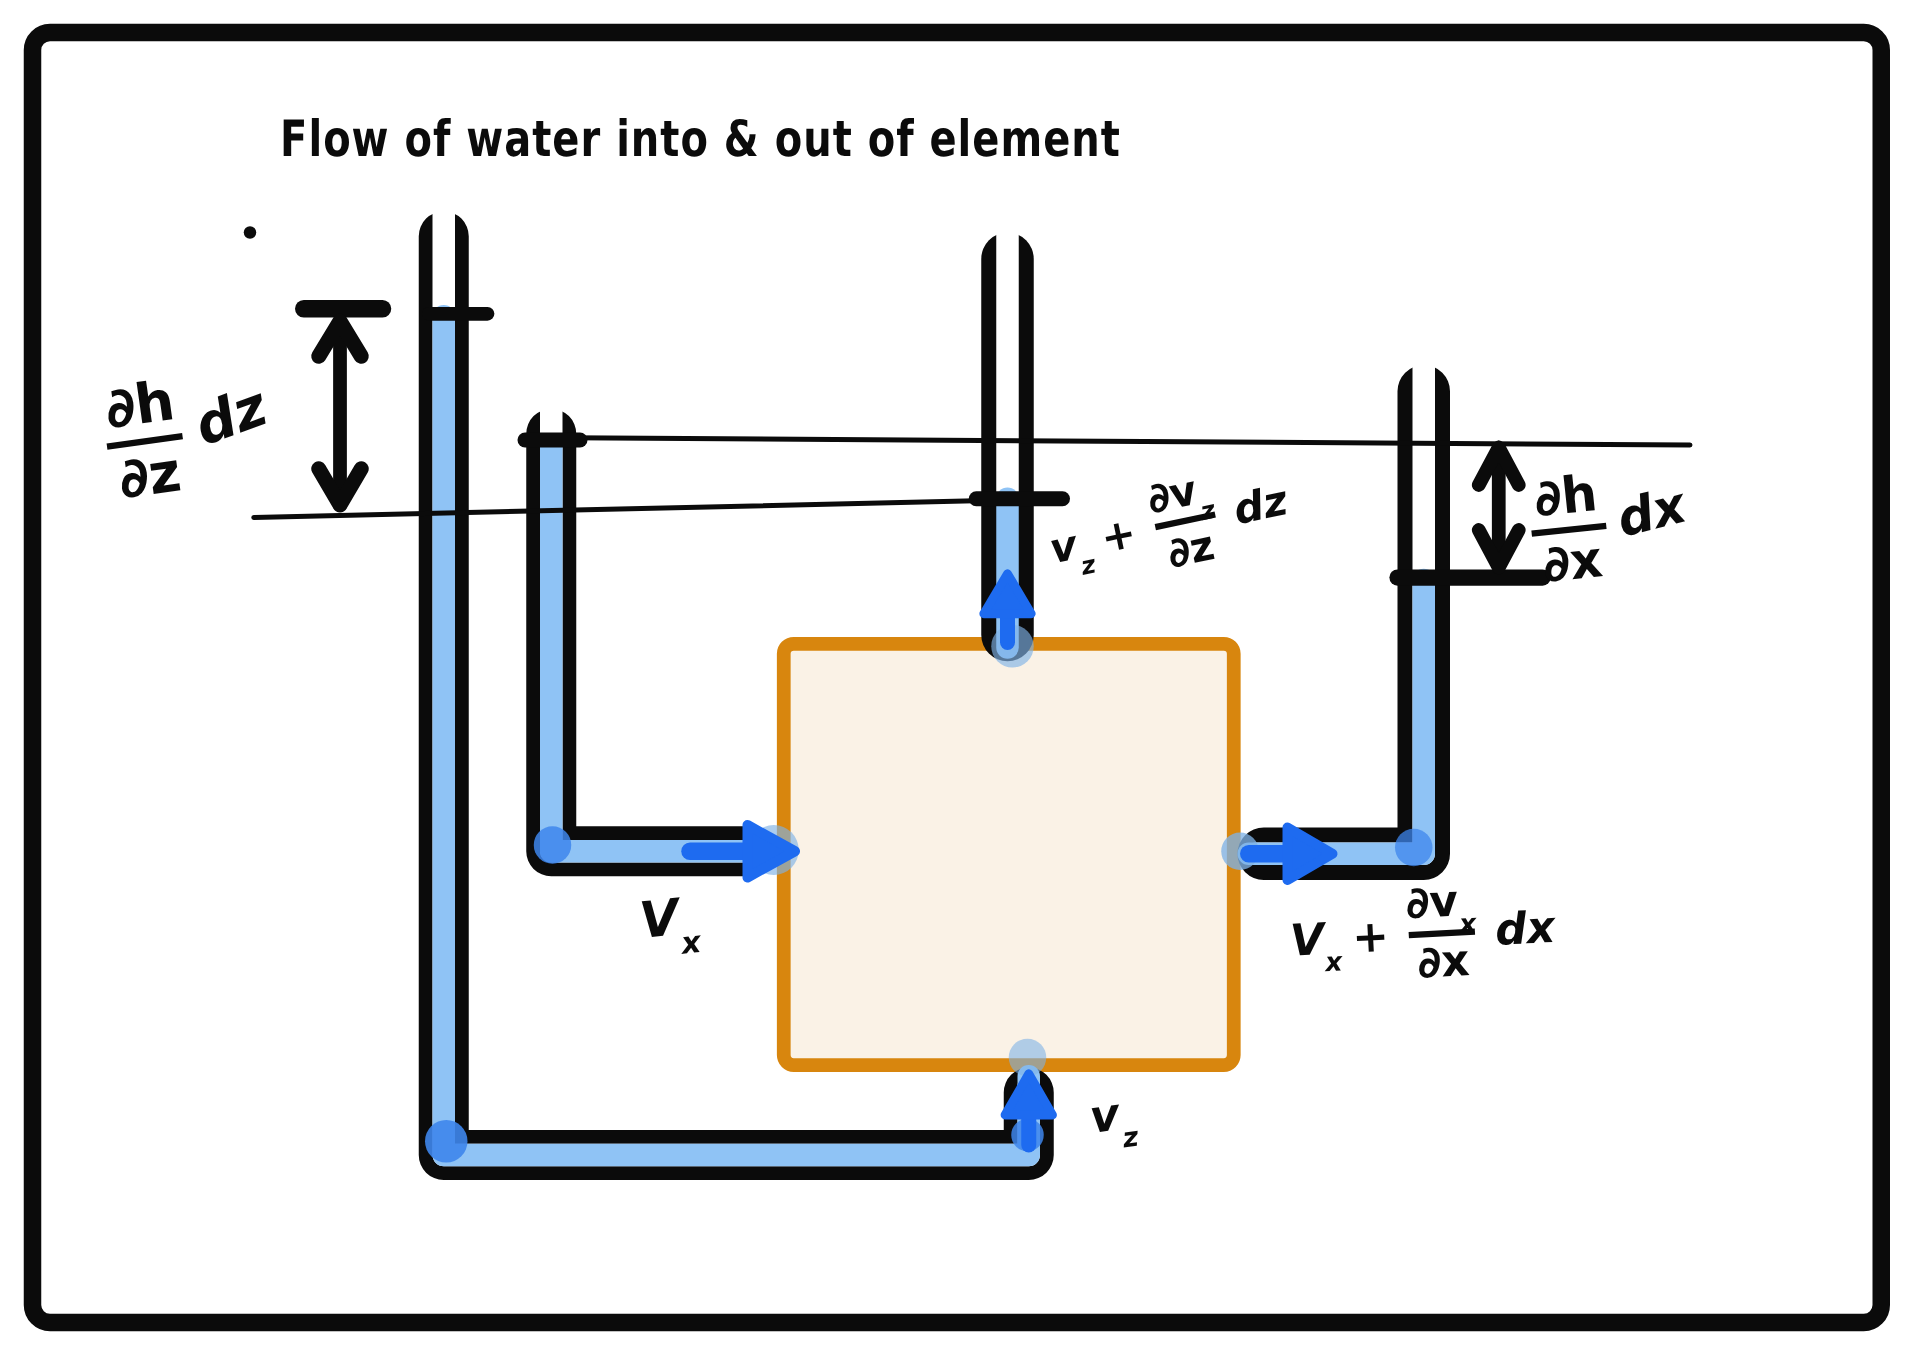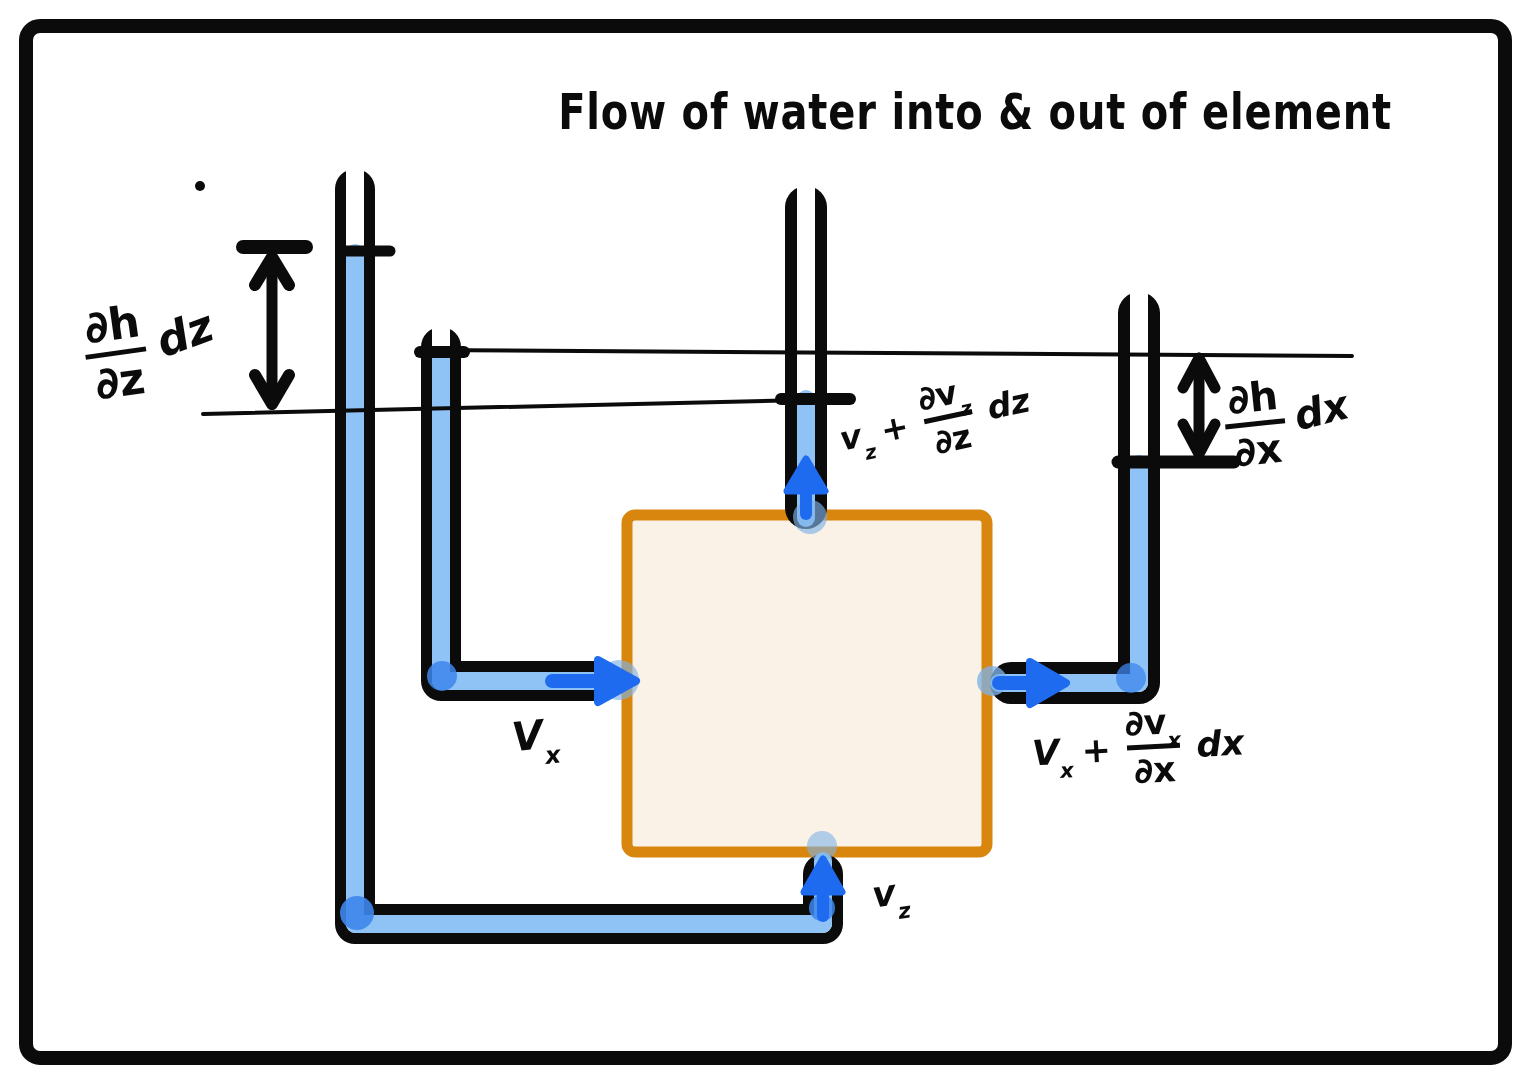--- a/index.html
+++ b/index.html
@@ -1,22 +1,22 @@
 <!DOCTYPE html>
 <html style="--ink: #0b0b0b; --tube-water: #8FC3F5; --flow-arrow: #1E6BF0; --water-shade: #3E86EC; --water-blob: #7FB2E6; --element-fill: #FAF2E6; --element-stroke: #D8860E; --background: #FFFFFF;"><head>
 <meta charset="utf-8">
 <style>
   html,body{margin:0;padding:0;background:#fff;}
   body{width:1536px;height:1083px;position:relative;overflow:hidden;
        font-family:"DejaVu Sans",sans-serif;color:var(--ink,#0b0b0b);}
   .stage{position:absolute;inset:0;width:1536px;height:1083px;}
   .stage svg{position:absolute;top:0;left:0;}
 
-  .title{position:absolute;left:140px;top:82px;width:1356px;text-align:right;
-         font-size:50px;font-weight:700;line-height:60px;letter-spacing:1px;}
+  .title{position:absolute;left:140px;top:82px;width:1356px;text-align:left;
+         font-size:40px;font-weight:700;line-height:60px;letter-spacing:1px;}
   .title span{display:inline-block;transform:scaleX(.8);transform-origin:center;}
 
   .lbl{position:absolute;font-weight:700;white-space:nowrap;}
   .row{display:inline-flex;align-items:center;gap:9px;}
   .frac{display:inline-flex;flex-direction:column;align-items:center;line-height:1;}
   .frac .num{padding:0 6px 4px 6px;}
   .frac .den{border-top:5px solid var(--ink,#0b0b0b);padding:4px 6px 0 6px;}
   .base{font-style:italic;}
   sub{font-size:.6em;position:relative;top:.3em;line-height:0;font-style:italic;}
   .suffix{font-style:italic;}

